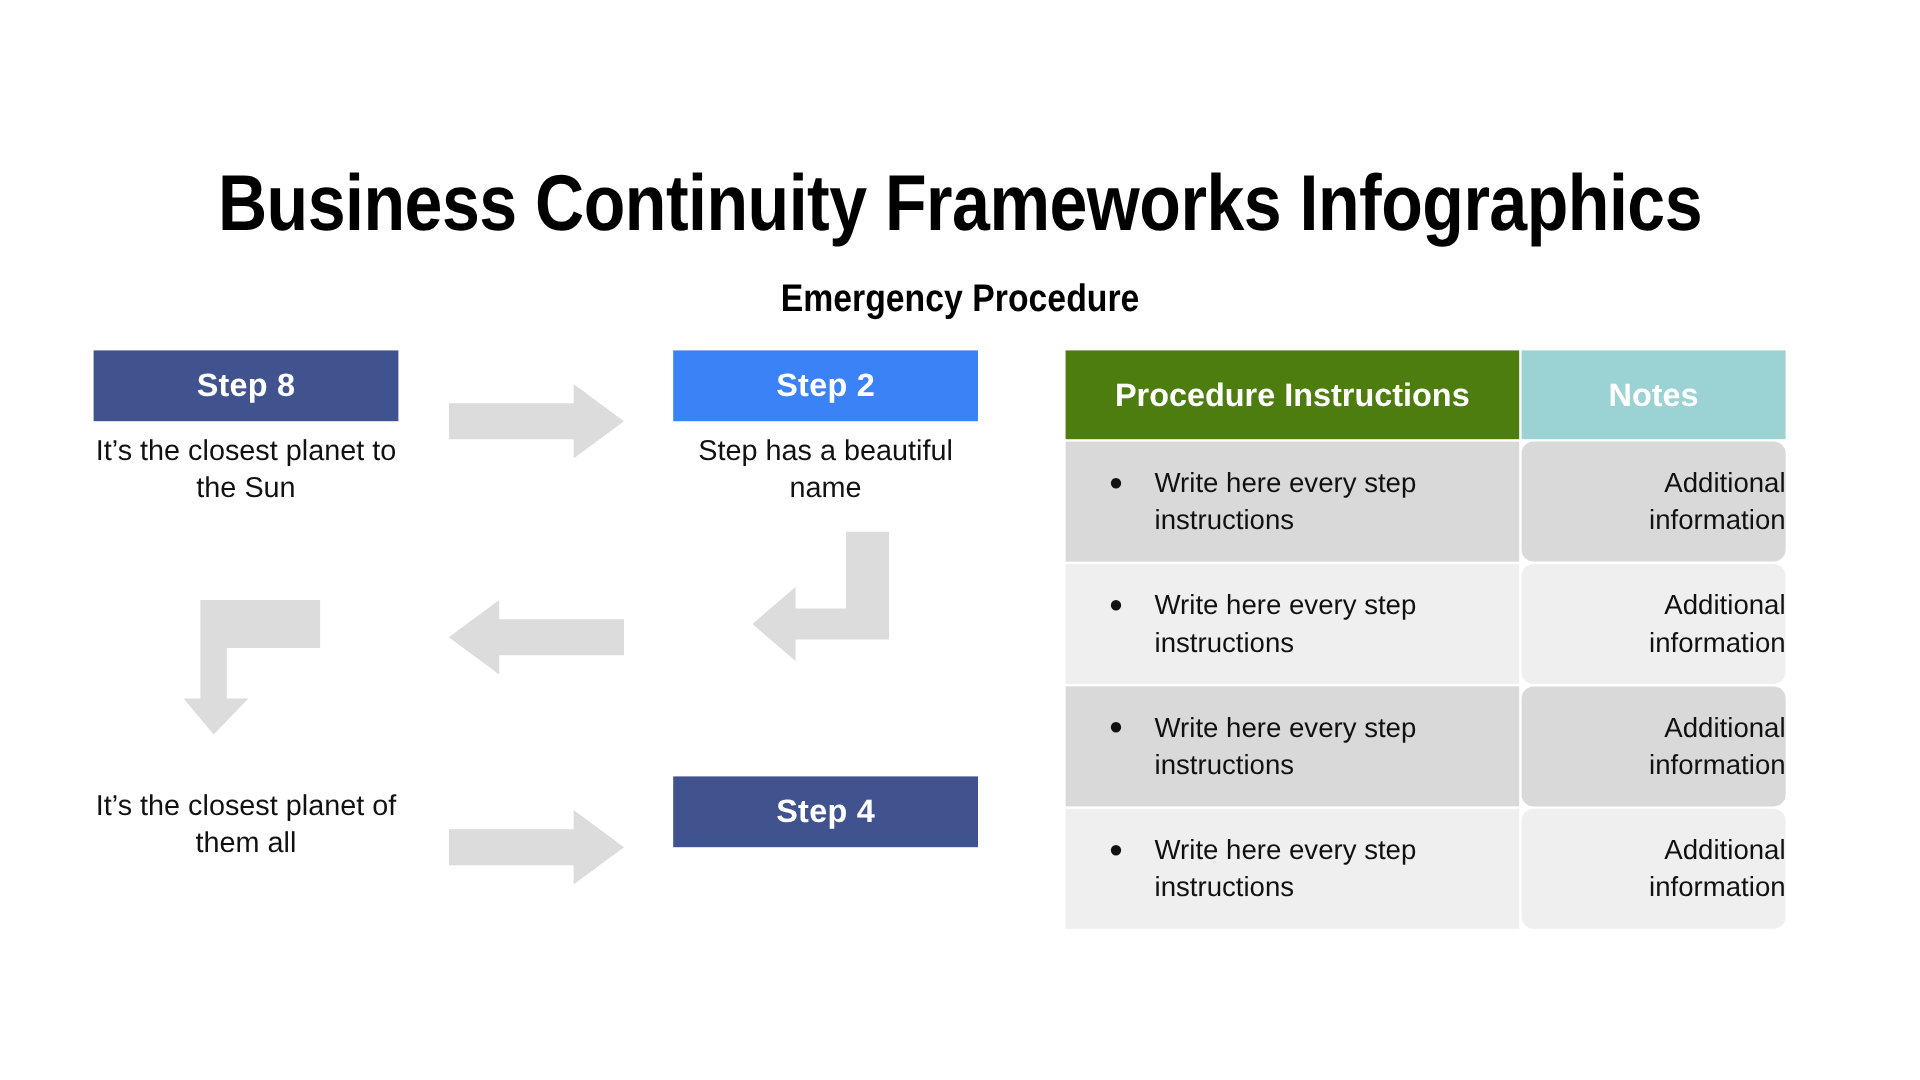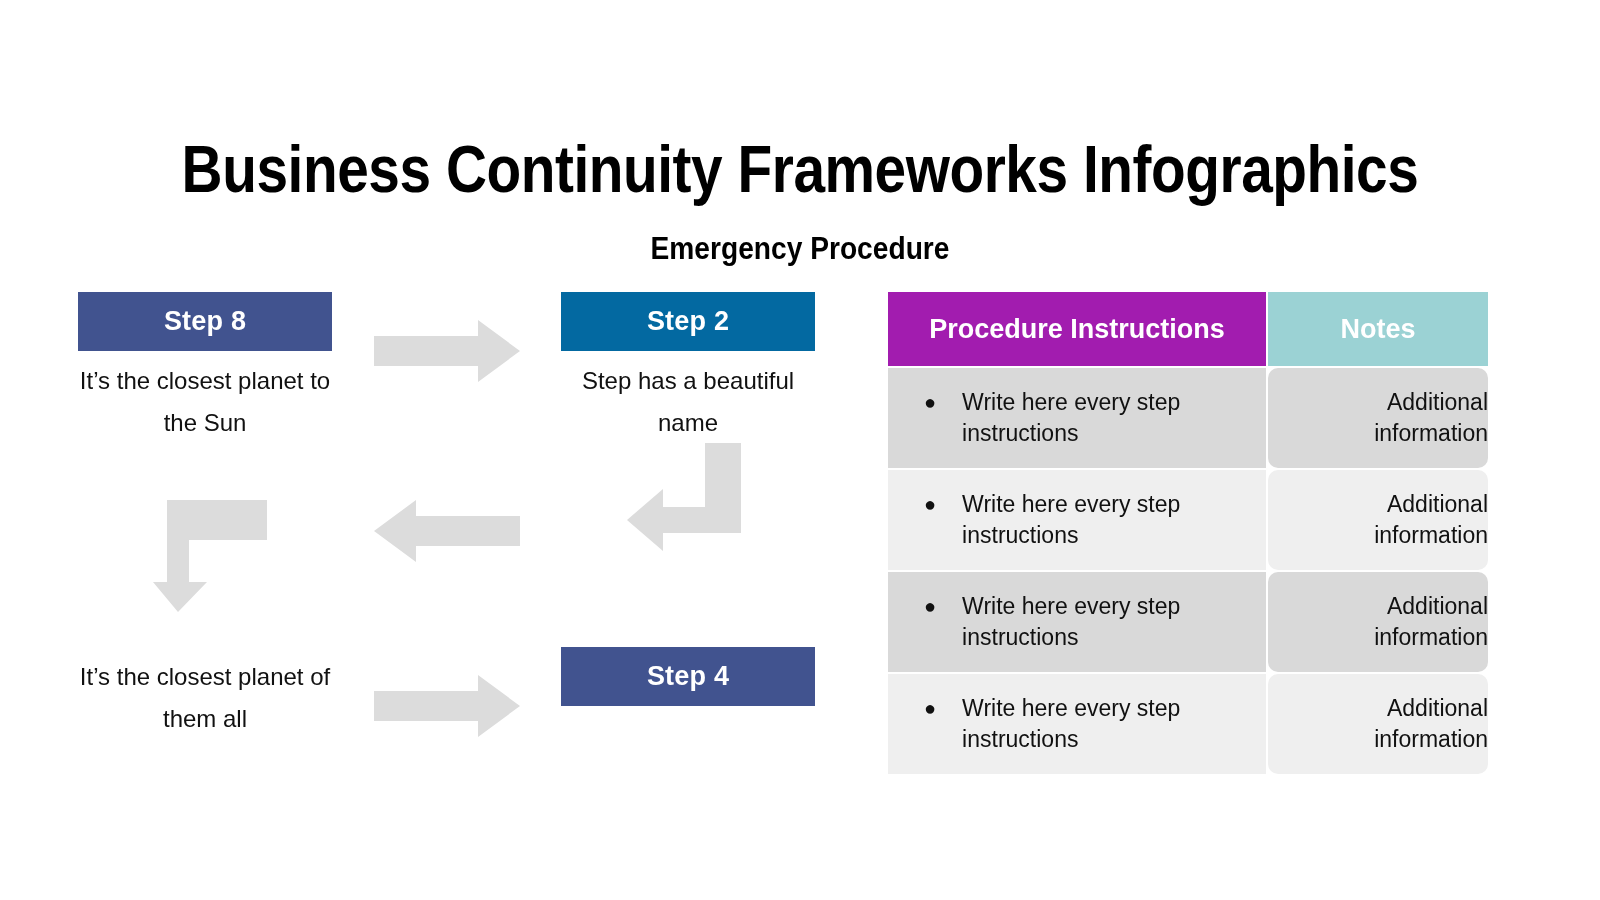--- a/index.html
+++ b/index.html
@@ -66,25 +66,25 @@
     color: #ffffff;
     font-family: "Liberation Sans Narrow", "Liberation Sans", sans-serif;
     font-weight: bold;
     font-size: 27px;
     letter-spacing: 0.2px;
   }
   .step-desc {
     margin-top: 9px;
     text-align: center;
     font-size: 24px;
-    line-height: 42px;
+    line-height: 31px;
     color: #111111;
   }
   .navy  { background: #41538f; }
-  .steel { background: #0369a1; }
+  .steel { background: #3b82f6; }
 
   #step-1 { left: 78px;  top: 292px; }
   #step-2 { left: 561px; top: 292px; }
   #step-3 { left: 78px;  top: 647px; }
   #step-4 { left: 561px; top: 647px; }
 
   
   .arrow { position: absolute; }
   #arrow-1-to-2 { left: 374px; top: 320px; }
   #arrow-2-to-3 { left: 627px; top: 443px; }
@@ -105,21 +105,21 @@
   #table th {
     color: #ffffff;
     font-family: "Liberation Sans Narrow", "Liberation Sans", sans-serif;
     font-weight: bold;
     font-size: 27px;
     text-align: center;
     vertical-align: middle;
     height: 74px;
     padding: 0;
   }
-  #table th.col-instructions { background: #a21caf; width: 364px; }
+  #table th.col-instructions { background: #4d7c0f; width: 364px; }
   #table th.col-notes        { background: #9bd2d4; width: 212px; }
 
   #table td {
     padding: 0;
     vertical-align: middle;
     height: 100px;
     font-size: 23px;
     line-height: 31px;
     color: #111111;
   }

